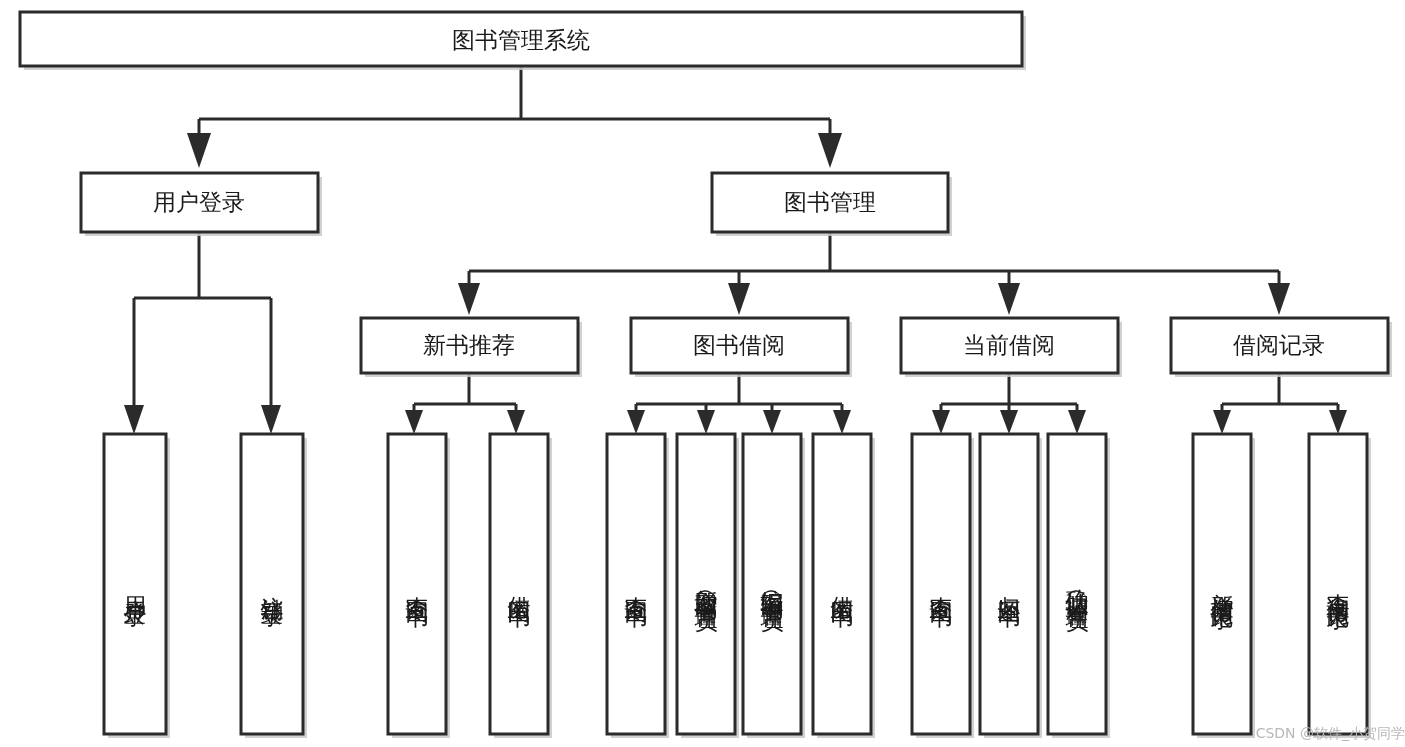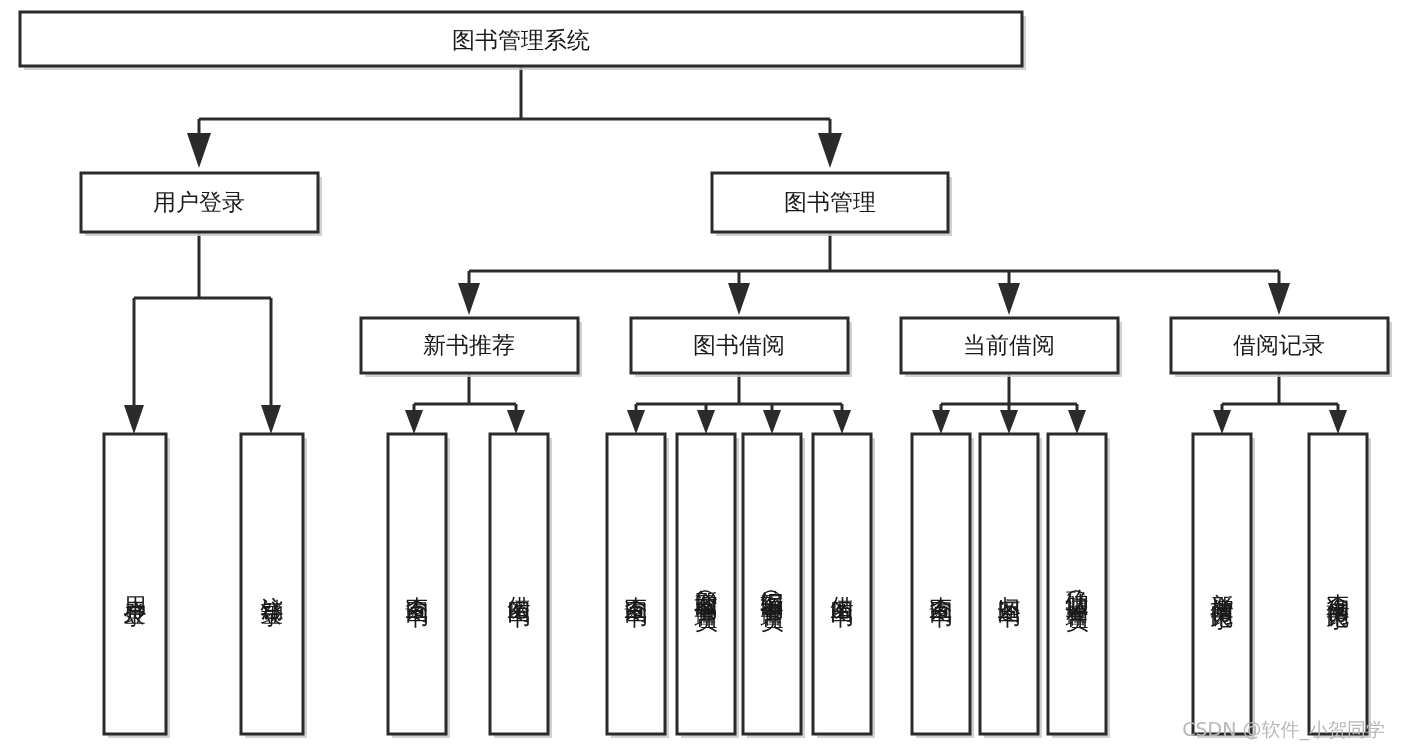--- a/index.html
+++ b/index.html
@@ -63,24 +63,24 @@
     letter-spacing: 3px;
     line-height: 1;
     display: flex;
     align-items: center;
     justify-content: center;
     white-space: nowrap;
     pointer-events: none;
   }
   .watermark {
     position: absolute;
-    right: 20px;
+    right: 0;
     bottom: 4px;
     font-family: "DejaVu Sans", "Liberation Sans", sans-serif;
-    font-size: 19px;
+    font-size: 14px;
     color: #b8b8b8;
     white-space: nowrap;
     user-select: none;
     margin-left: 22px;
   }
 </style>
 </head>
 <body>
 
 <div id="diagram-root">

